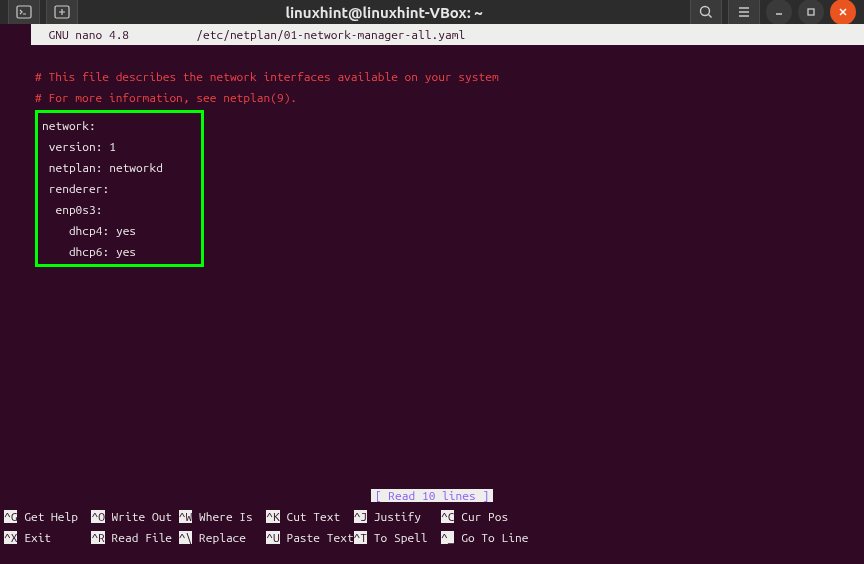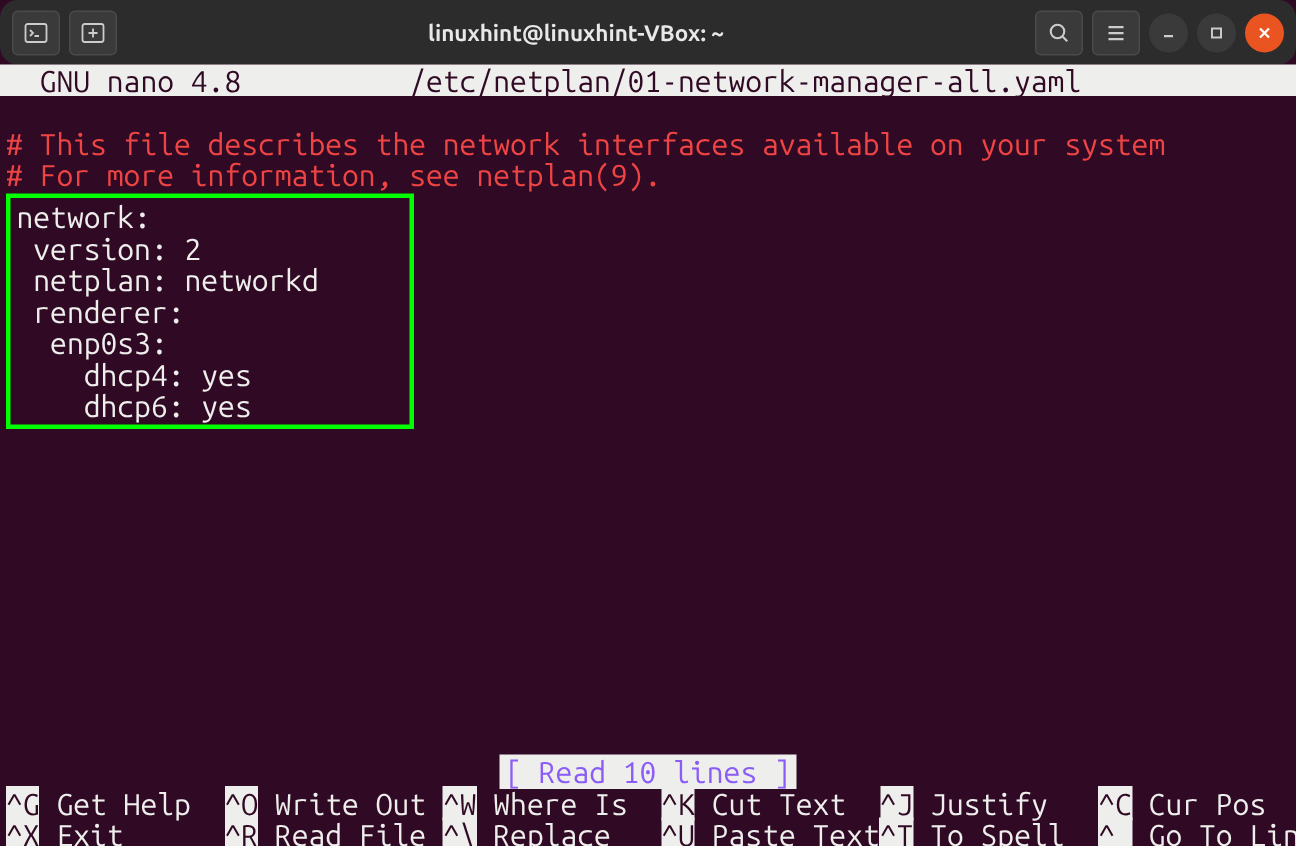--- a/index.html
+++ b/index.html
@@ -4,27 +4,26 @@
   <style>
     * { margin: 0; padding: 0; box-sizing: border-box; }
     body {
       width: 864px;
       height: 564px;
       font-family: 'Ubuntu Mono', 'DejaVu Sans Mono', monospace;
       background: #300a24;
       overflow: hidden;
     }
     .titlebar {
-      height: 43px;
+      height: 24px;
       background: #2c2c2c;
       display: flex;
       align-items: center;
       padding: 0 8px;
       gap: 8px;
-      border-radius: 12px;
     }
     .titlebar-left {
       display: flex;
       gap: 6px;
     }
     .icon-btn {
       width: 32px;
       height: 30px;
       background: #3a3a3a;
       border: 1px solid #4a4a4a;
@@ -60,24 +59,25 @@
       color: #d0d0d0;
     }
     .window-btn.close {
       background: #e95420;
       color: #fff;
     }
     .terminal {
       width: 100%;
       height: calc(100% - 40px);
       background: #300a24;
-      font-size: 20px;
+      font-size: 12px;
       line-height: 21px;
       color: #eeeeec;
       position: relative;
+      padding-left: 31px;
     }
     .nano-header {
       background: #eeeeec;
       color: #300a24;
       white-space: pre;
       padding: 0 4px;
     }
     .editor-area {
       padding: 0 4px;
       white-space: pre;
@@ -164,21 +164,21 @@
     </div>
   </div>
 </div>
 
 <div class="terminal">
   <div class="nano-header"><span>  GNU nano 4.8</span>          <span>/etc/netplan/01-network-manager-all.yaml</span></div>
   <div class="editor-area">
 <span class="comment"># This file describes the network interfaces available on your system</span>
 <span class="comment"># For more information, see netplan(9).</span>
 <div class="highlight-box"><span>network:</span>
-<span> version: 2</span>
+<span> version: 1</span>
 <span> netplan: networkd</span>
 <span> renderer:</span>
 <span>  enp0s3:</span>
 <span>    dhcp4: yes</span>
 <span>    dhcp6: yes</span>         </div></div>
 
   <div class="nano-status"><span class="nano-status-inner">[ Read 10 lines ]</span></div>
 
   <div class="nano-shortcuts"><span class="key">^G</span> <span>Get Help</span>  <span class="key">^O</span> <span>Write Out</span> <span class="key">^W</span> <span>Where Is</span>  <span class="key">^K</span> <span>Cut Text</span>  <span class="key">^J</span> <span>Justify</span>   <span class="key">^C</span> <span>Cur Pos</span>
 <span class="key">^X</span> <span>Exit</span>      <span class="key">^R</span> <span>Read File</span> <span class="key">^\</span> <span>Replace</span>   <span class="key">^U</span> <span>Paste Text</span><span class="key">^T</span> <span>To Spell</span>  <span class="key">^_</span> <span>Go To Line</span></div>

